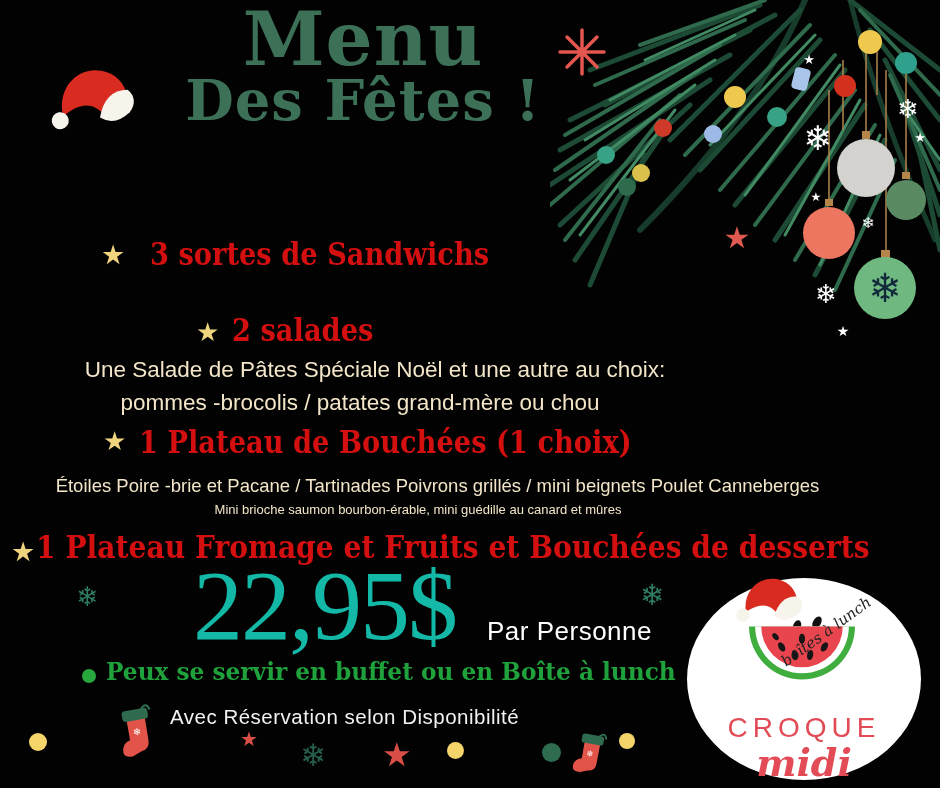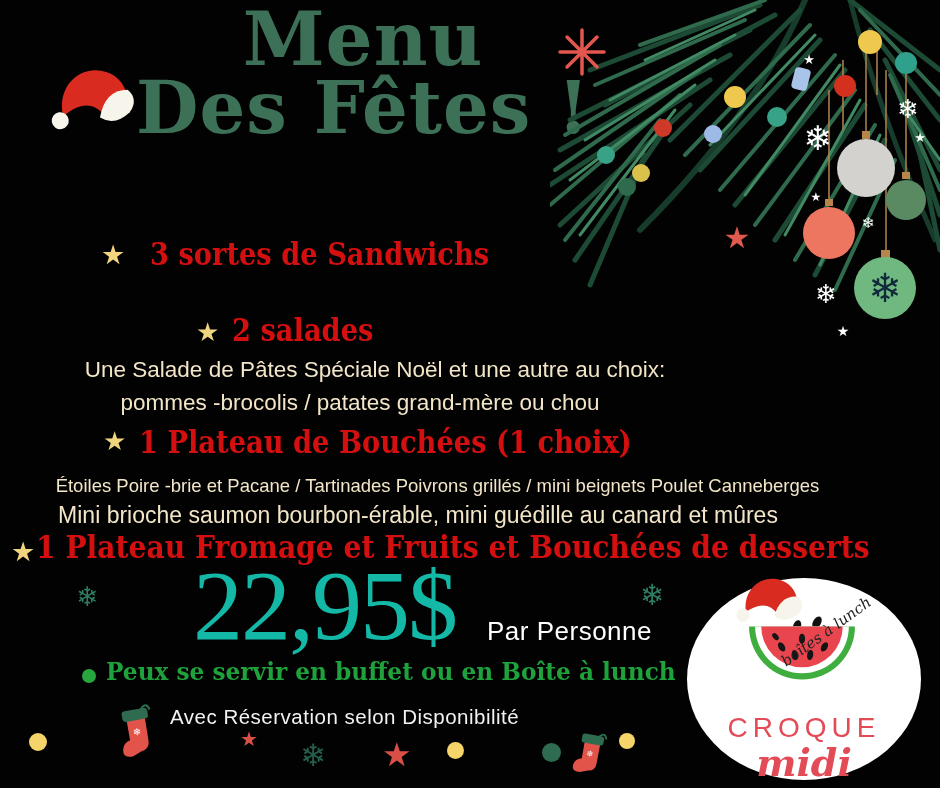--- a/index.html
+++ b/index.html
@@ -4,37 +4,37 @@
 <style>
   html,body{margin:0;padding:0;background:#111;}
   .poster{position:relative;width:940px;height:788px;background:#020202;overflow:hidden;
           font-family:"Liberation Sans",sans-serif;}
   .abs{position:absolute;}
 
   
   .title-wrap{position:absolute;left:0;top:2px;width:630px;text-align:center;
               font-family:"DejaVu Serif",serif;font-weight:bold;color:#3c7158;line-height:1.0;margin-left:48px;}
   .title-l1{font-size:74px;letter-spacing:1px;}
-  .title-l2{font-size:72px;margin-top:-4px;letter-spacing:1px;}
+  .title-l2{font-size:56px;margin-top:-4px;letter-spacing:1px;}
 
   
   .mh{position:absolute;font-family:"DejaVu Serif",serif;font-weight:bold;color:#d40f0f;
       transform:scaleX(.88);transform-origin:left top;white-space:nowrap;}
   .mh1{left:150px;top:236px;font-size:31px;}
   .mh2{left:232px;top:312px;font-size:31px;}
   .mh3{left:139px;top:424px;font-size:31px;}
   .mh4{left:36px;top:528px;font-size:32px;}
 
   
   .cream{position:absolute;left:0;text-align:center;color:#f3e6c8;white-space:nowrap;}
   .d1 {top:277px;width:800px;font-size:22.5px;}
   .d2a{top:357px;width:750px;font-size:22.5px;}
   .d2b{top:390px;width:720px;font-size:22.5px;}
   .d3a{top:475px;width:875px;font-size:18.5px;}
-  .d3b{top:502px;width:836px;font-size:23px;}
+  .d3b{top:502px;width:836px;font-size:13px;}
 
   
   .gstar{position:absolute;color:#f1d47e;font-family:"DejaVu Sans",sans-serif;line-height:1;}
   .gs1{left:101px;top:241px;font-size:27px;}
   .gs2{left:196px;top:319px;font-size:26px;}
   .gs3{left:103px;top:428px;font-size:26px;}
   .gs4{left:11px;top:538px;font-size:27px;}
 
   
   .price{position:absolute;left:193px;top:556px;color:#14b8a6;

